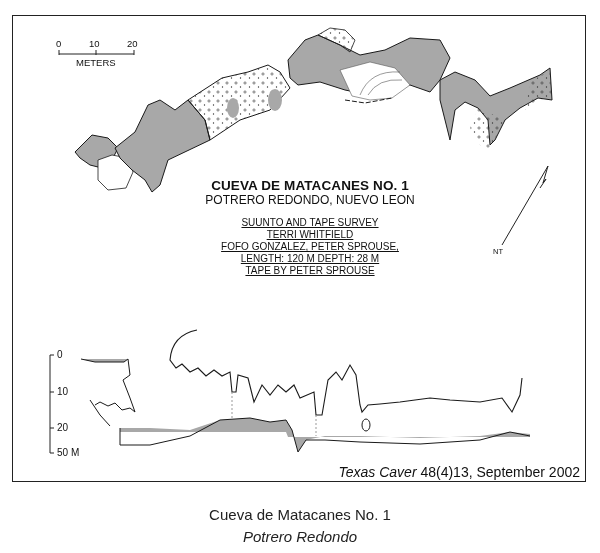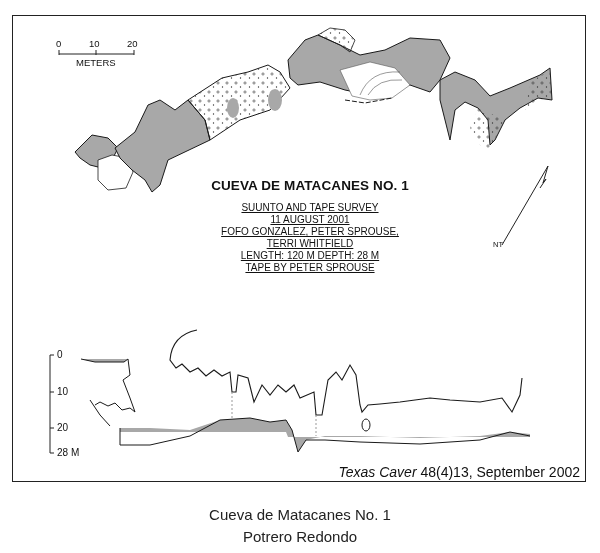--- a/index.html
+++ b/index.html
@@ -5,21 +5,21 @@
   html, body { margin: 0; padding: 0; background: #ffffff; }
   body { width: 600px; height: 553px; position: relative; overflow: hidden; font-family: "Liberation Sans", sans-serif; }
   .frame { position: absolute; left: 12px; top: 15px; width: 574px; height: 467px; border: 1.5px solid #222; box-sizing: border-box; background: #fff; }
   svg.map { position: absolute; left: 0; top: 0; width: 600px; height: 553px; }
   .title-block { position: absolute; left: 190px; top: 178px; width: 240px; text-align: center; color: #111; }
   .title-main { font-size: 13.5px; font-weight: bold; letter-spacing: 0.1px; line-height: 15px; }
   .title-sub { font-size: 12px; line-height: 15px; }
   .info { margin-top: 9px; font-size: 10px; line-height: 12px; text-decoration: underline; }
   .scale-lbl { position: absolute; font-size: 9.5px; color: #111; }
   .depth-lbl { position: absolute; font-size: 10px; color: #111; }
-  .north-lbl { position: absolute; left: 493px; top: 240px; font-size: 7.5px; color: #111; }
+  .north-lbl { position: absolute; left: 493px; top: 247px; font-size: 7.5px; color: #111; }
   .citation { position: absolute; right: 20px; top: 464px; font-size: 14px; color: #111; }
   .citation i { font-style: italic; }
   .caption { position: absolute; left: 0; width: 600px; text-align: center; font-size: 15px; color: #222; line-height: 22px; }
 </style>
 </head>
 <body>
 
 <div class="frame"></div>
 
 <svg class="map" viewBox="0 0 600 553">
@@ -91,33 +91,33 @@
   </g>
 </svg>
 
 <span class="scale-lbl" style="left:56px;top:38px;">0</span>
 <span class="scale-lbl" style="left:89px;top:38px;">10</span>
 <span class="scale-lbl" style="left:127px;top:38px;">20</span>
 <span class="scale-lbl" style="left:76px;top:57px;">METERS</span>
 
 <div class="title-block">
   <div class="title-main">CUEVA DE MATACANES NO. 1</div>
+  <div class="title-sub">POTRERO REDONDO, NUEVO LEON</div>
   <div class="info">
     <div>SUUNTO AND TAPE SURVEY</div>
-    <div>11 AUGUST 2001</div>
+    <div>TERRI WHITFIELD</div>
     <div>FOFO GONZALEZ, PETER SPROUSE,</div>
-    <div>TERRI WHITFIELD</div>
     <div>LENGTH: 120 M  DEPTH: 28 M</div>
     <div>TAPE BY PETER SPROUSE</div>
   </div>
 </div>
 
 <span class="north-lbl">NT</span>
 
 <span class="depth-lbl" style="left:57px;top:349px;">0</span>
 <span class="depth-lbl" style="left:57px;top:386px;">10</span>
 <span class="depth-lbl" style="left:57px;top:422px;">20</span>
-<span class="depth-lbl" style="left:57px;top:447px;">28 M</span>
+<span class="depth-lbl" style="left:57px;top:447px;">50 M</span>
 
 <div class="citation"><i>Texas Caver</i><span> 48(4)13, September 2002</span></div>
 
 <div class="caption" style="top:504px;">Cueva de Matacanes No. 1</div>
-<div class="caption" style="top:526px;">Potrero Redondo</div>
+<div class="caption" style="top:526px;font-style:italic;">Potrero Redondo</div>
 
 </body></html>

